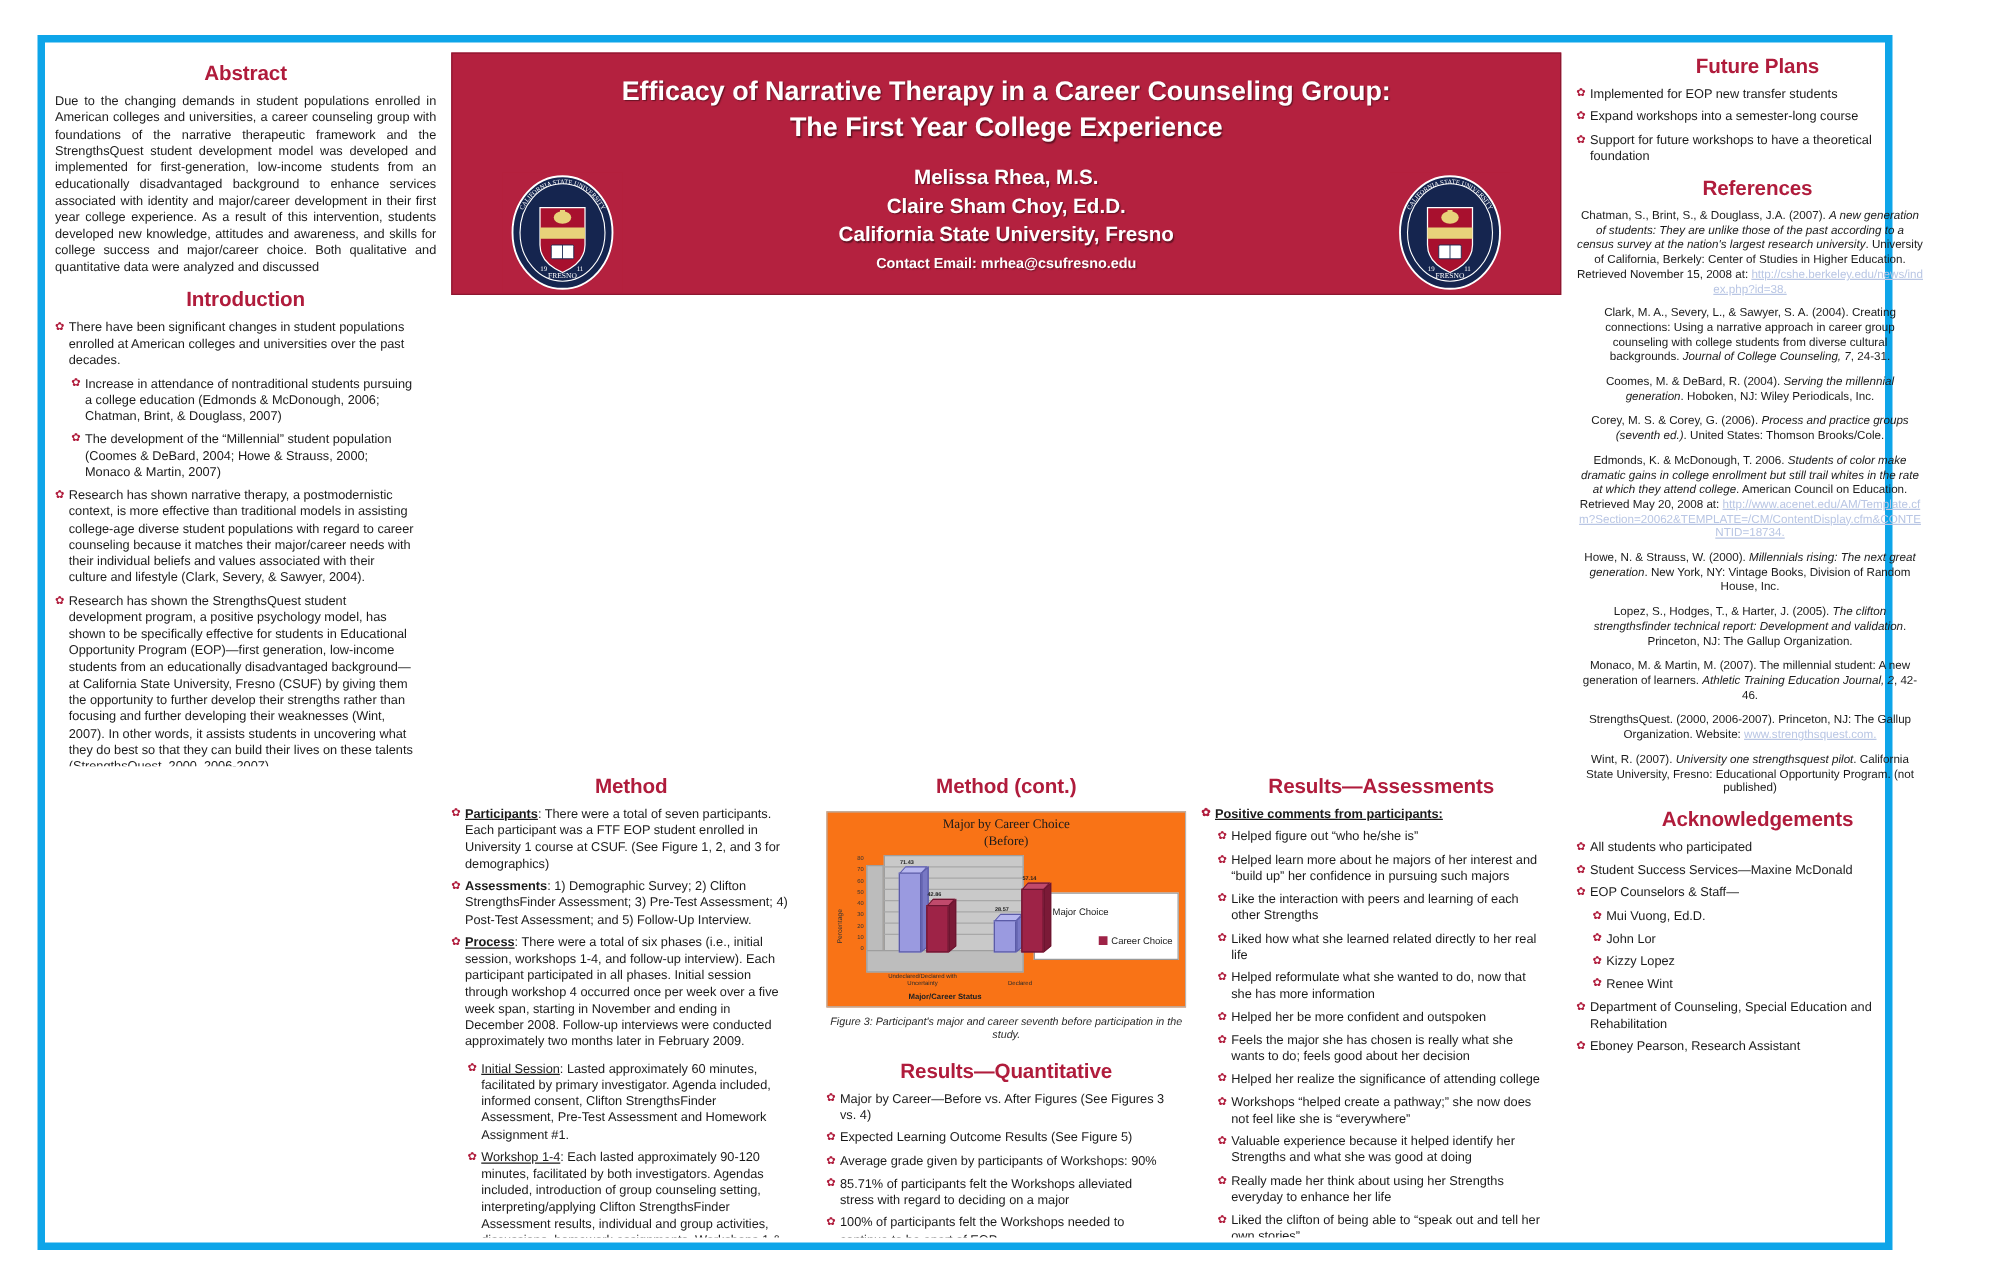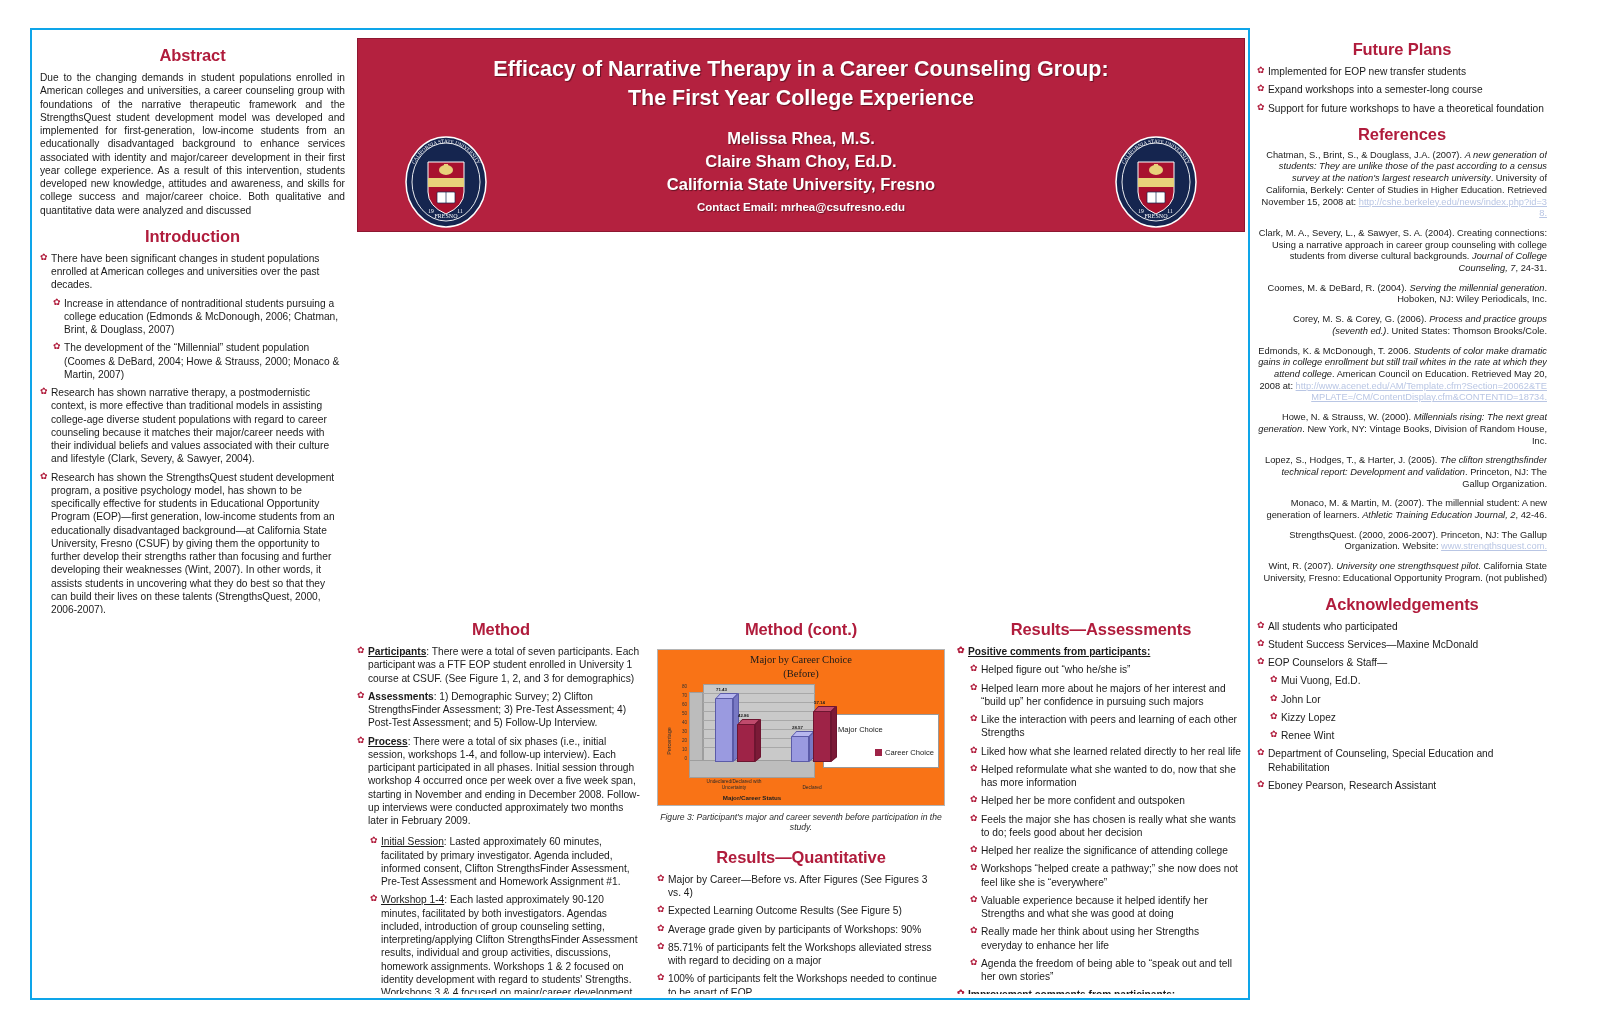--- a/index.html
+++ b/index.html
@@ -6,22 +6,22 @@
   html, body { margin:0; padding:0; }
   body {
     width:1600px; height:1029px;
     background:#ffffff;
     font-family:"Liberation Sans", sans-serif;
     color:#1a1a1a;
     overflow:hidden;
   }
   .poster {
     position:absolute; left:30px; top:28px;
-    width:1220px; height:972px;
-    border:2px solid #0ea5e9;
+    width:1484px; height:972px;
+    border:6px solid #0ea5e9;
     background:#ffffff;
     padding:6px 8px 4px 8px;
   }
   .grid {
     display:grid;
     grid-template-columns:305px 288px 288px 288px 290px;
     column-gap:12px;
     height:100%;
   }
   h2.sec {
@@ -32,21 +32,21 @@
     margin:10px 0 6px 0;
     letter-spacing:-0.1px;
   }
   h2.sec.tight { margin-top:7px; }
   p.body {
     font-size:10.2px;
     line-height:1.30;
     margin:0 0 5px 0;
     text-align:justify;
   }
-  ul.b { list-style:none; margin:0 3px 3px 0; padding:0; }
+  ul.b { list-style:none; margin:0 16px 3px 0; padding:0; }
   ul.b > li {
     font-size:10.2px;
     line-height:1.30;
     margin:0 0 5px 0;
     padding-left:11px;
     position:relative;
     text-align:left;
   }
   ul.b > li::before {
     content:"\273F";
@@ -140,21 +140,21 @@
   .gridline { position:absolute; left:0; right:0; height:1px; background:#a8a8a8; }
   .ytick { position:absolute; font-size:4.6px; color:#333; text-align:right; }
   .bar3d { position:absolute; }
   .bar-face { position:absolute; left:0; bottom:0; width:100%; }
   .bar-top { position:absolute; }
   .bar-side { position:absolute; }
   .dlabel { position:absolute; font-size:4.4px; font-weight:bold; color:#1a1a1a; white-space:nowrap; }
   .xcat { position:absolute; font-size:4.8px; color:#2a2a2a; text-align:center; line-height:1.15; }
 
   .ref {
-    font-size:9.3px; line-height:1.26; margin:0 0 8px 0; text-align:right;
+    font-size:9.3px; line-height:1.26; margin:0 12px 8px 0; text-align:center;
   }
   .col { overflow:hidden; }
   .colmid { display:flex; flex-direction:column; }
 </style>
 </head>
 <body>
 
 <div class="poster">
   <div class="grid">
 
@@ -385,21 +385,21 @@
         <li>Helped learn more about he majors of her interest and “build up” her confidence in pursuing such majors</li>
         <li>Like the interaction with peers and learning of each other Strengths</li>
         <li>Liked how what she learned related directly to her real life</li>
         <li>Helped reformulate what she wanted to do, now that she has more information</li>
         <li>Helped her be more confident and outspoken</li>
         <li>Feels the major she has chosen is really what she wants to do; feels good about her decision</li>
         <li>Helped her realize the significance of attending college</li>
         <li>Workshops “helped create a pathway;” she now does not feel like she is “everywhere”</li>
         <li>Valuable experience because it helped identify her Strengths and what she was good at doing</li>
         <li>Really made her think about using her Strengths everyday to enhance her life</li>
-        <li>Agenda the freedom of being able to “speak out and tell her own stories”</li>
+        <li>Liked the clifton of being able to “speak out and tell her own stories”</li>
       </ul>
       <ul class="b">
         <li class="bold u">Improvement comments from participants:</li>
       </ul>
 
     </div>
 
   </div>
 </div>
 

